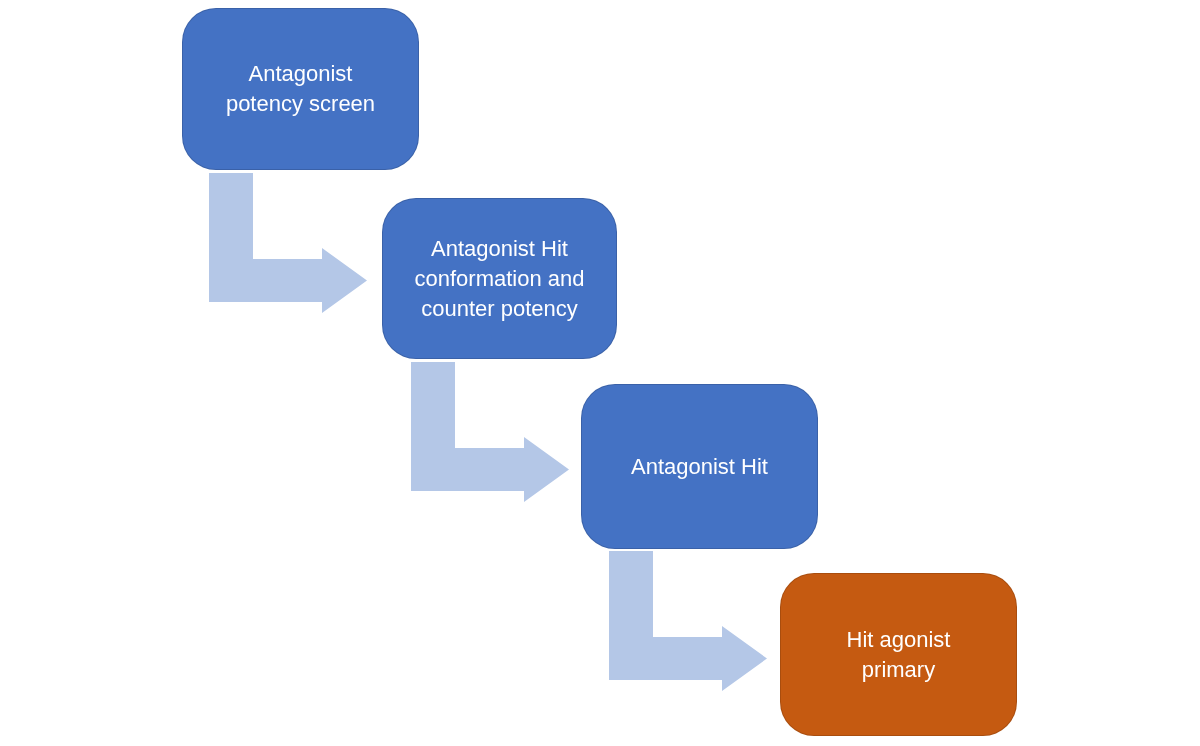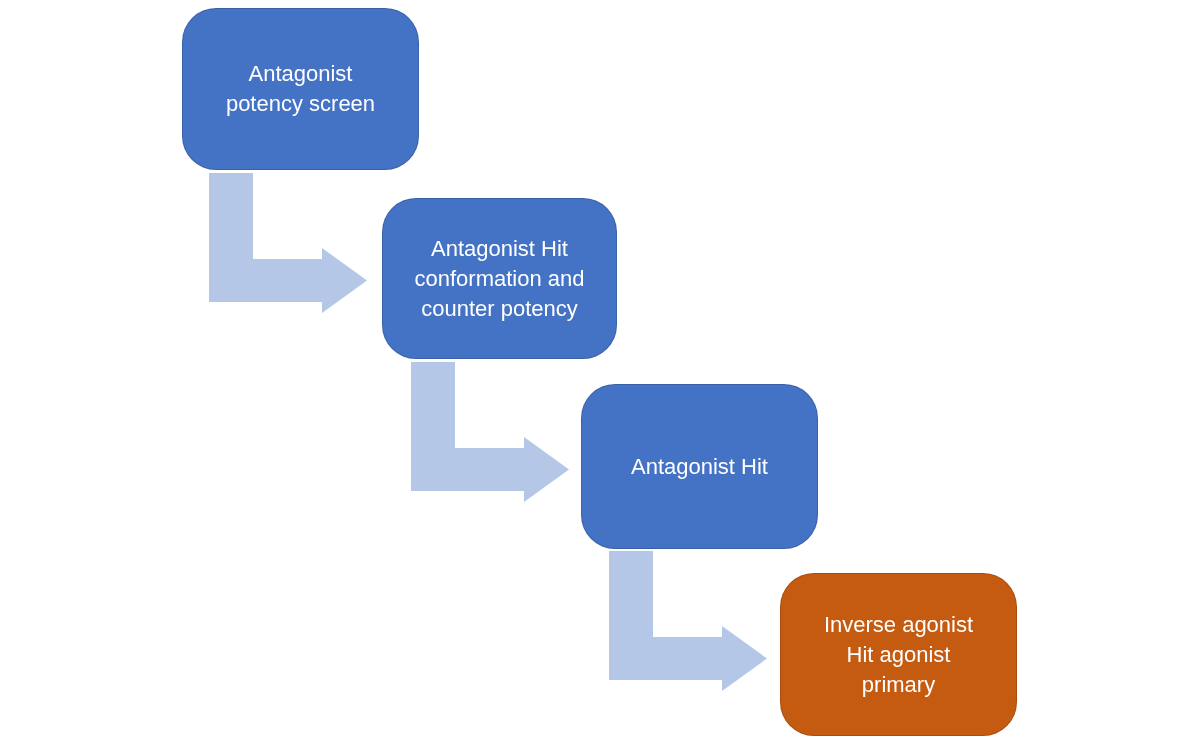--- a/index.html
+++ b/index.html
@@ -69,18 +69,17 @@
 
   <div class="step box3" style="background-color: rgb(68, 114, 196); color: rgb(255, 255, 255);">
     <div class="line">Antagonist Hit</div>
   </div>
 
   <svg class="arrow a3" width="158" height="140" viewBox="0 0 158 140">
     <polygon points="0,0 44,0 44,86 113,86 113,75 158,107.5 113,140 113,129 0,129" fill="#B4C7E7"></polygon>
   </svg>
 
   <div class="step box4" style="background-color: rgb(197, 90, 17); color: rgb(255, 255, 255);">
-    <div class="line">Inverse agonist</div>
     <div class="line">Hit agonist</div>
     <div class="line">primary</div>
   </div>
 
 </div>
 
 </body></html>

